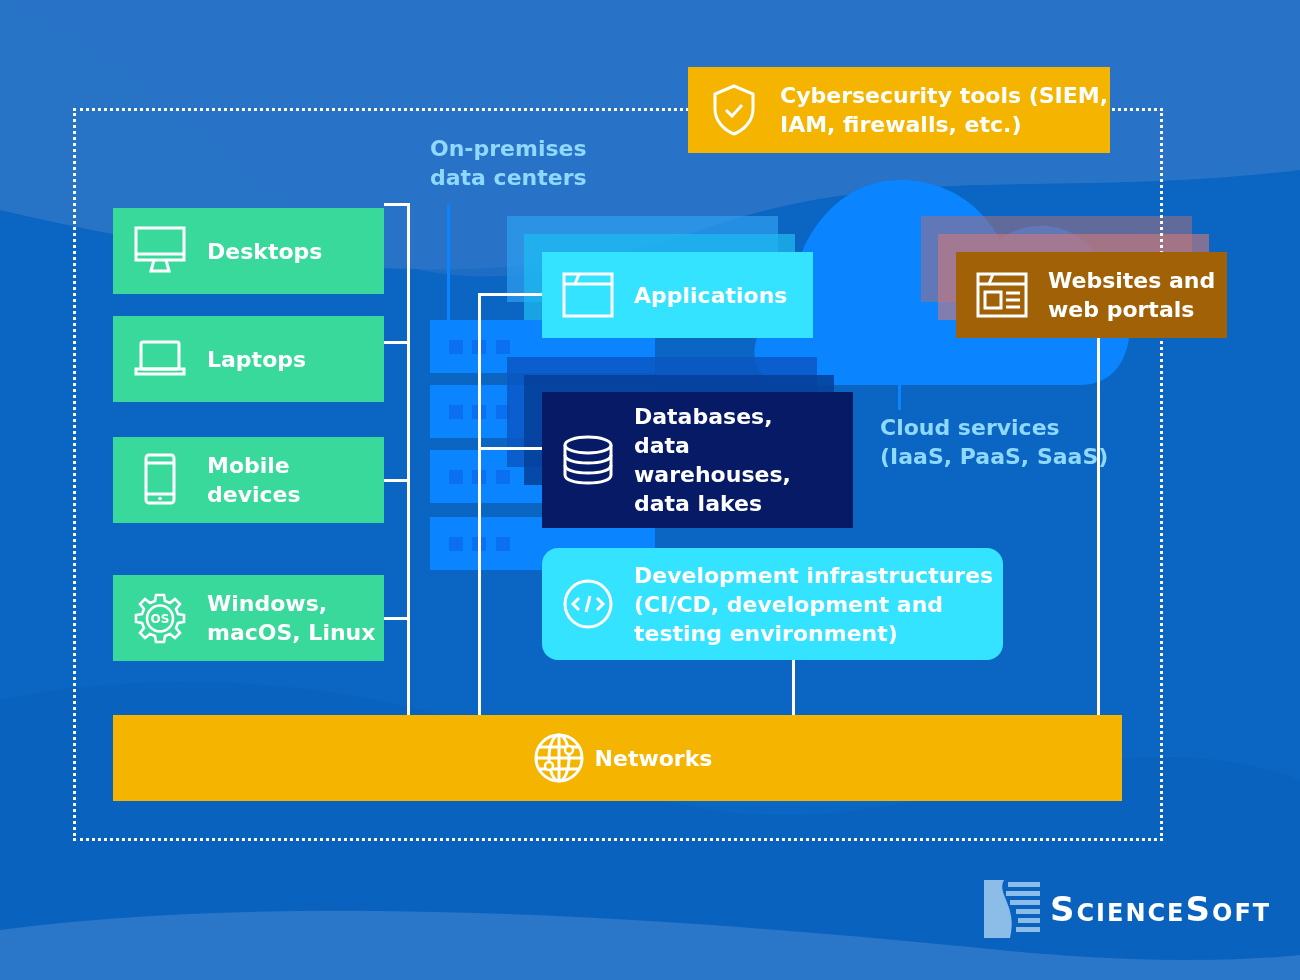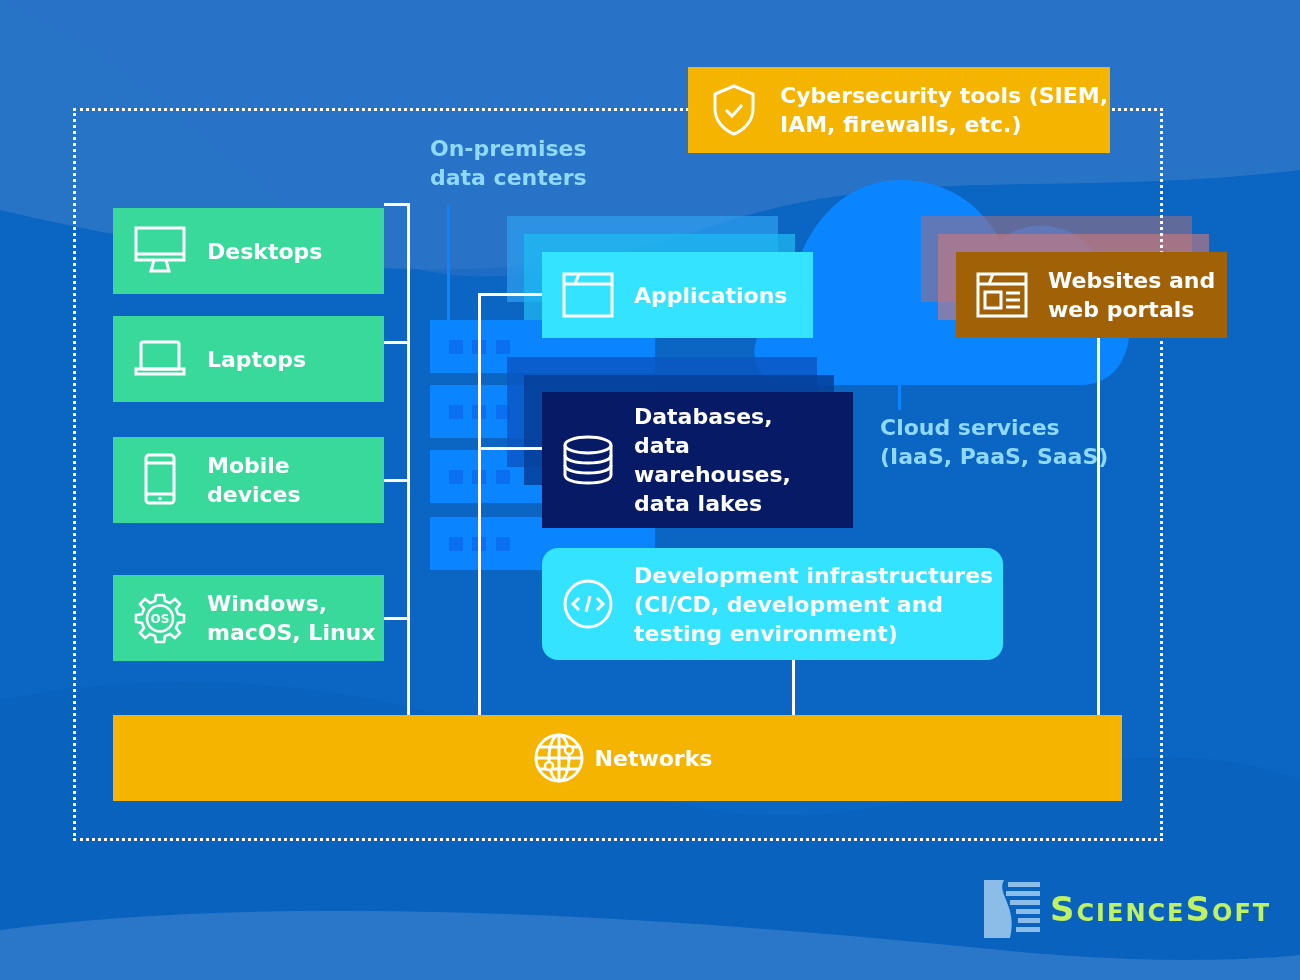--- a/index.html
+++ b/index.html
@@ -219,14 +219,14 @@
     <path d="M0 0 H20 C12 14 34 26 26 58 H0 Z" fill="#8cbde8"></path>
     <g fill="#8cbde8">
         <rect x="24" y="2" width="32" height="5"></rect>
         <rect x="22" y="11" width="34" height="5"></rect>
         <rect x="26" y="20" width="30" height="5"></rect>
         <rect x="32" y="29" width="24" height="5"></rect>
         <rect x="34" y="38" width="22" height="5"></rect>
         <rect x="32" y="47" width="24" height="5"></rect>
       </g>
   </svg>
-  <span style="margin-left:10px;font-size:34px;font-weight:600;letter-spacing:2px;color:#bef264;font-variant:small-caps;">ScienceSoft</span>
+  <span style="margin-left:10px;font-size:34px;font-weight:600;letter-spacing:2px;color:#ffffff;font-variant:small-caps;">ScienceSoft</span>
 </div>
 
 </body></html>

